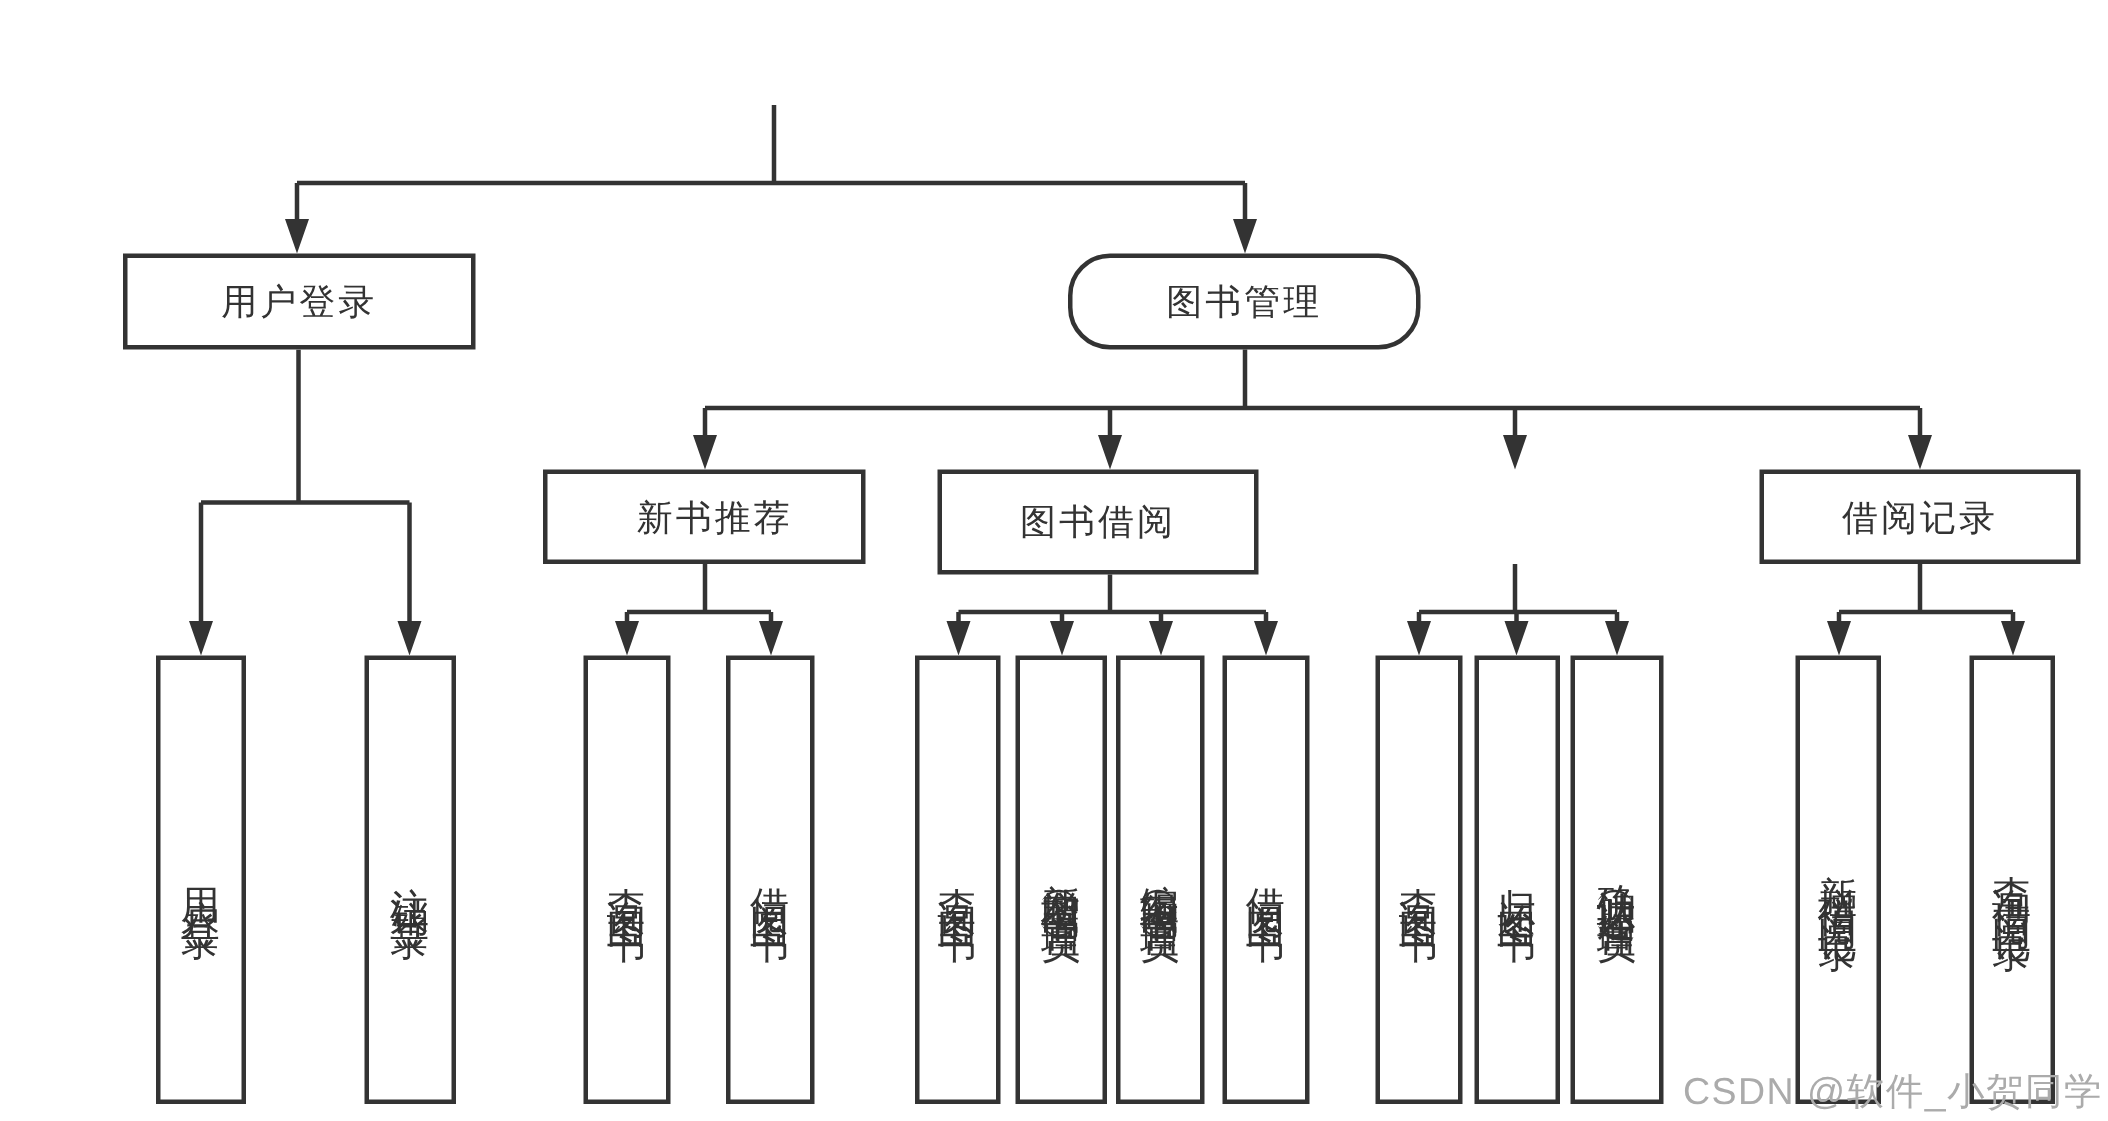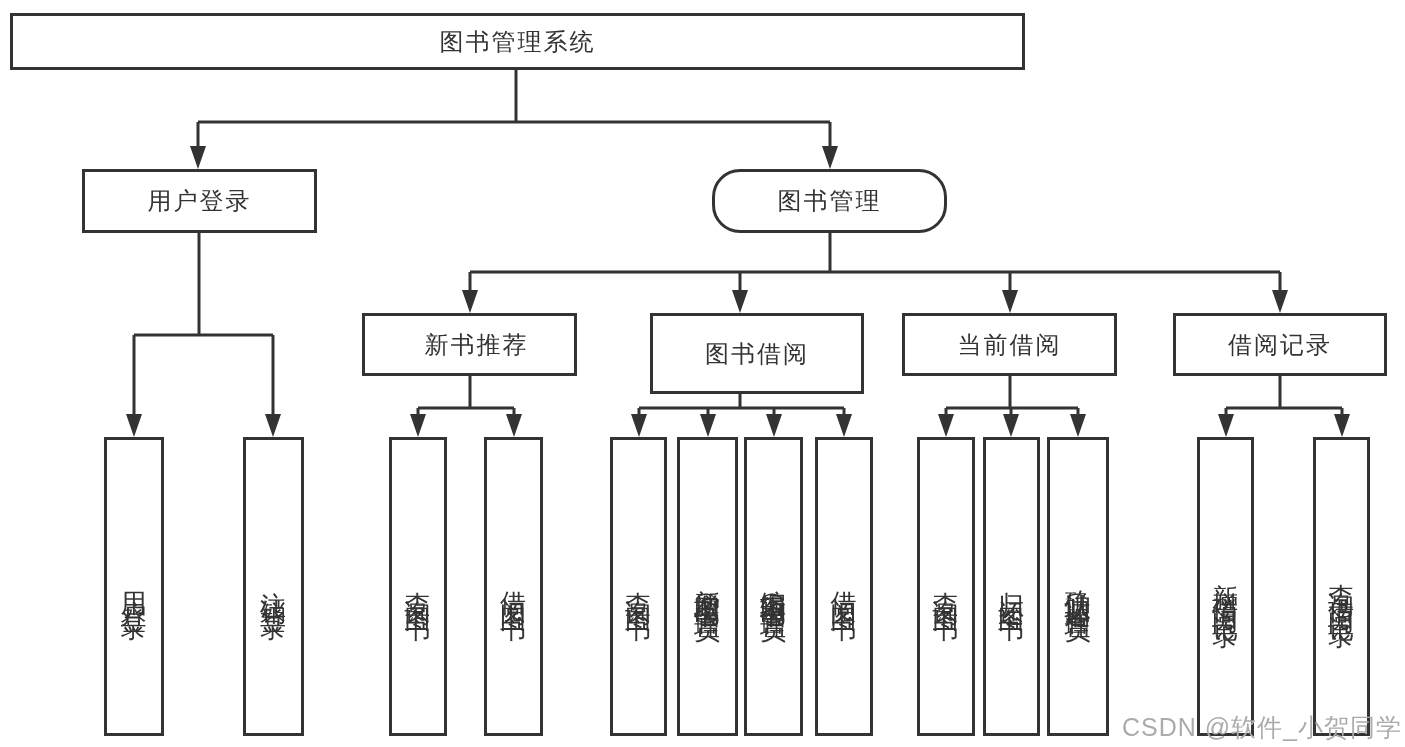--- a/index.html
+++ b/index.html
@@ -52,39 +52,33 @@
 </head>
 <body>
 
 <div id="canvas">
 
   <svg id="connectors" width="1405" height="747" viewBox="0 0 1405 747">
     <path class="connector-line" d="M516 70 V122 M198 122 H830 M198 122 V150 M830 122 V150 M199 233 V335 M134 335 H273 M134 335 V419 M273 335 V419 M830 233 V272 M470 272 H1280 M470 272 V295 M740 272 V295 M1010 272 V295 M1280 272 V295 M470 376 V408 M418 408 H514 M418 408 V419 M514 408 V419 M740 376 V408 M639 408 H844 M639 408 V419 M708 408 V419 M774 408 V419 M844 408 V419 M1010 376 V408 M946 408 H1078 M946 408 V419 M1011 408 V419 M1078 408 V419 M1280 376 V408 M1226 408 H1342 M1226 408 V419 M1342 408 V419"></path>
     <path class="arrowheads" d="M190 146 L206 146 L198 169 Z M822 146 L838 146 L830 169 Z M462 290 L478 290 L470 313 Z M732 290 L748 290 L740 313 Z M1002 290 L1018 290 L1010 313 Z M1272 290 L1288 290 L1280 313 Z M126 414 L142 414 L134 437 Z M265 414 L281 414 L273 437 Z M410 414 L426 414 L418 437 Z M506 414 L522 414 L514 437 Z M631 414 L647 414 L639 437 Z M700 414 L716 414 L708 437 Z M766 414 L782 414 L774 437 Z M836 414 L852 414 L844 437 Z M938 414 L954 414 L946 437 Z M1003 414 L1019 414 L1011 437 Z M1070 414 L1086 414 L1078 437 Z M1218 414 L1234 414 L1226 437 Z M1334 414 L1350 414 L1342 437 Z"></path>
   </svg>
 
-  <div class="node h-node" style="left:10px;top:13px;width:1015px;height:57px;">
-    <span>图书管理系统</span>
-  </div>
 
   <div class="node h-node" style="left:82px;top:169px;width:235px;height:64px;">
     <span>用户登录</span>
   </div>
   <div class="node h-node" style="left:712px;top:169px;width:235px;height:64px;border-radius:28px;">
     <span>图书管理</span>
   </div>
 
   <div class="node h-node" style="left:362px;top:313px;width:215px;height:63px;padding-left:14px;">
     <span>新书推荐</span>
   </div>
-  <div class="node h-node" style="left:650px;top:313px;width:214px;height:81px;align-items:center;">
+  <div class="node h-node" style="left:625px;top:313px;width:214px;height:70px;align-items:center;">
     <span>图书借阅</span>
-  </div>
-  <div class="node h-node" style="left:902px;top:313px;width:215px;height:63px;">
-    <span>当前借阅</span>
   </div>
   <div class="node h-node" style="left:1173px;top:313px;width:214px;height:63px;">
     <span>借阅记录</span>
   </div>
 
   <div class="node leaf" style="left:104px;top:437px;width:60px;height:299px;">
     <span>用户登录</span>
   </div>
   <div class="node leaf" style="left:243px;top:437px;width:61px;height:299px;">
     <span>注销登录</span>

